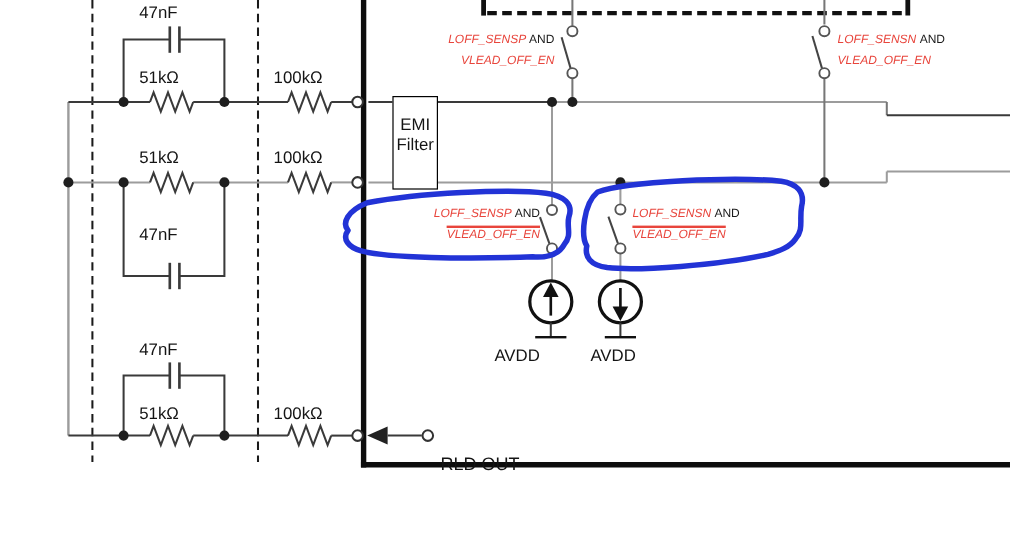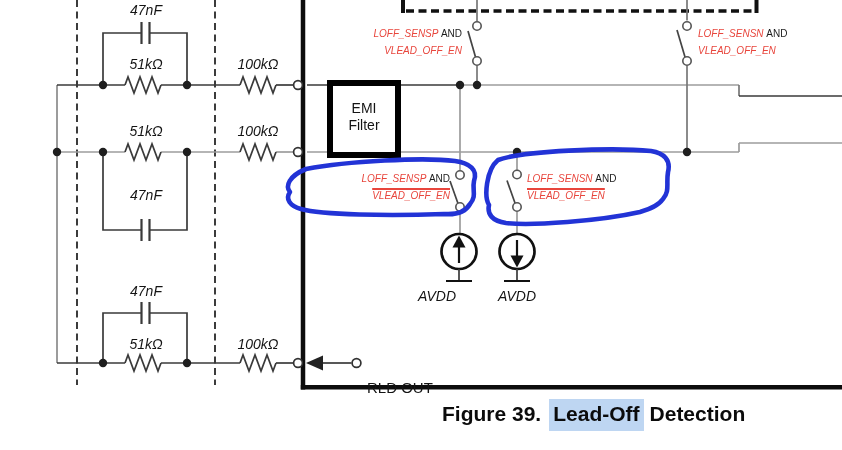--- a/index.html
+++ b/index.html
@@ -1,27 +1,27 @@
 <!DOCTYPE html>
 <html><head>
 <meta charset="utf-8">
 <style>
   html,body{margin:0;padding:0;background:#fff;}
   #stage{position:relative;width:842px;height:450px;background:#fff;overflow:hidden;
          font-family:"Liberation Sans","DejaVu Sans",sans-serif;}
   #stage svg{position:absolute;left:0;top:0;}
   .layer-text{position:absolute;left:0;top:0;width:842px;height:450px;z-index:2;}
   .lbl{position:absolute;font-size:14px;color:#141414;white-space:nowrap;}
-  .ctr{text-align:center;font-style:italic;}
+  .ctr{}
   .red-label{position:absolute;font-size:10px;font-style:italic;color:#e8453c;
              line-height:16.5px;white-space:nowrap;}
   .red-label .conj{font-style:normal;color:#1b1b1b;}
   .oline{text-decoration:overline;text-decoration-color:#e8453c;text-decoration-thickness:1.5px;}
-  .emi-box{position:absolute;left:327px;top:80px;width:74px;height:78px;box-sizing:border-box;
-           border:6px solid #000000;background:#fff;text-align:center;font-size:14px;
+  .emi-box{position:absolute;left:327px;top:80px;width:38px;height:78px;box-sizing:border-box;
+           border:1px solid #000000;background:#fff;text-align:center;font-size:14px;
            line-height:17px;padding-top:14px;color:#141414;}
   .caption{position:absolute;left:442px;top:402px;font-size:21px;font-weight:700;color:#0b0b0b;
            white-space:nowrap;}
   .caption .pre{margin-right:8px;}
   .caption .hl{background:#bed6f2;padding:3px 4px 6px 4px;}
   .caption .suf{margin-left:6px;}
   .svg-circuit{z-index:1;}
   .svg-anno{z-index:3;pointer-events:none;}
 </style>
 </head>
@@ -218,23 +218,20 @@
       <div><span>LOFF_SENSN</span>
            <span class="conj">AND</span></div>
       <div><span class="oline">VLEAD_OFF_EN</span></div>
     </div>
 
     <div class="lbl ctr" style="left:412px;top:288px;width:50px;">AVDD</div>
     <div class="lbl ctr" style="left:492px;top:288px;width:50px;">AVDD</div>
 
     <div class="lbl" style="left:367px;top:355px;font-size:15px;margin-top:24px;">RLD OUT</div>
 
-    <div class="caption">
-      <span class="pre">Figure 39.</span><span class="hl">Lead-Off</span><span class="suf">Detection</span>
-    </div>
   </div>
 
   <svg class="svg-anno" width="842" height="450" viewBox="0 0 842 450">
     <path fill="none" stroke="#2233d6" stroke-width="4.6" stroke-linecap="round" stroke-linejoin="round" d="M306,169 C348,161 424,157 455,161 C470,163 478,170 474,181
              C472,190 477,196 470,204 C466,211 457,215 444,214
              C388,216 322,215 301,209 C290,206 285,199 290,192
              C285,186 289,176 306,169 Z"></path>
     <path fill="none" stroke="#2233d6" stroke-width="4.6" stroke-linecap="round" stroke-linejoin="round" d="M498,160 C522,151 612,147 651,151 C664,153 671,160 668,172
              C666,184 670,191 663,199 C658,206 650,209 640,212
              C600,221 531,226 506,223 C492,221 487,214 489,205

